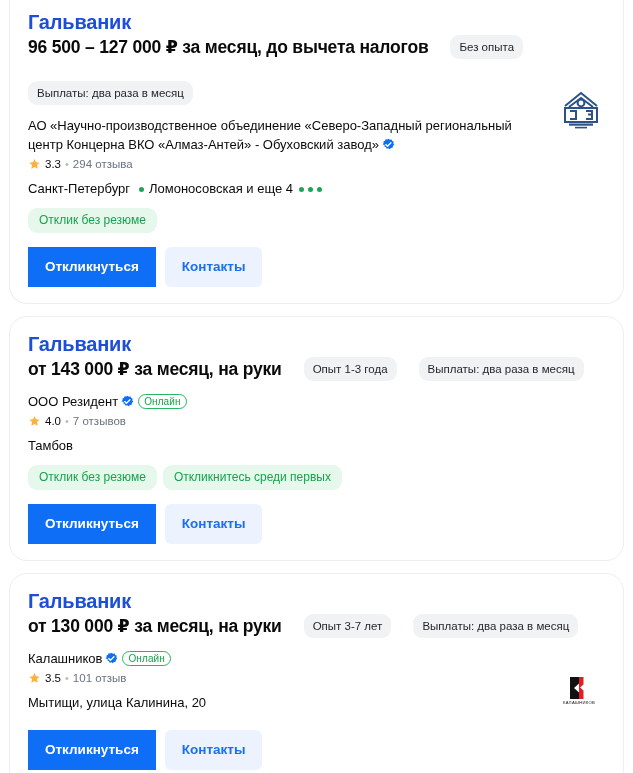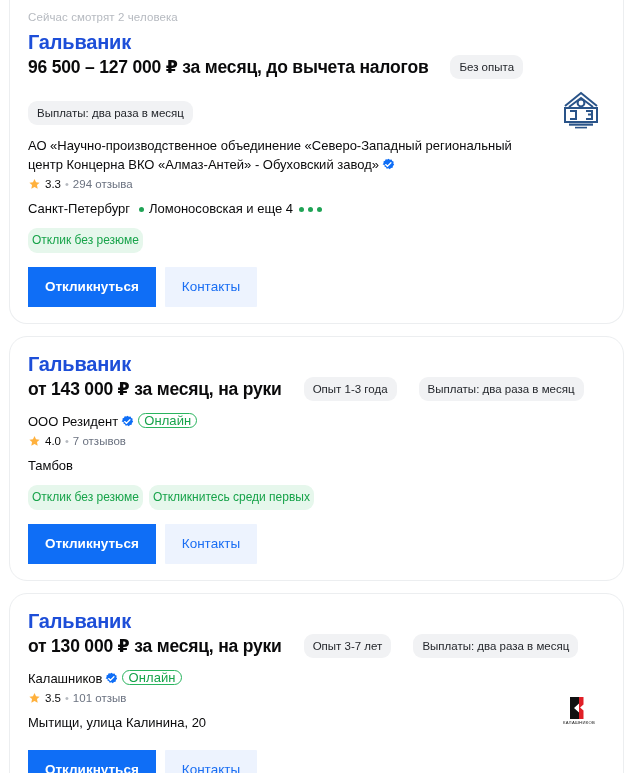--- a/index.html
+++ b/index.html
@@ -95,21 +95,21 @@
     width: 13px;
     height: 13px;
     margin-left: 3px;
   }
   .online-badge {
     display: inline-block;
     vertical-align: 1px;
     border: 1px solid #29b45e;
     color: #16a34a;
     border-radius: 8px;
-    font-size: 13px;
+    font-size: 10px;
     line-height: 9px;
     padding: 2px 5px 2px 5px;
     margin-left: 4px;
     letter-spacing: 0.1px;
     white-space: nowrap;
   }
   .rating-row {
     display: flex;
     align-items: center;
     gap: 4px;
@@ -149,21 +149,21 @@
     gap: 6px;
     flex-wrap: wrap;
     margin-bottom: 14px;
   }
   .green-tag {
     background: #e6f7ec;
     color: #17a34a;
     font-size: 12px;
     line-height: 15px;
     border-radius: 9px;
-    padding: 5px 4px;
+    padding: 5px 11px;
     white-space: nowrap;
   }
   .actions {
     display: flex;
     gap: 9px;
     align-items: center;
   }
   .btn-primary {
     background: #0f6ef6;
     color: #ffffff;
@@ -173,24 +173,24 @@
     border: none;
     border-radius: 0;
     padding: 11px 17px;
     cursor: pointer;
     font-family: inherit;
   }
   .btn-secondary {
     background: #edf3fe;
     color: #1a6ef3;
     font-size: 13.5px;
-    font-weight: 400;
+    font-weight: 700;
     line-height: 18px;
     border: none;
-    border-radius: 1px;
+    border-radius: 6px;
     padding: 11px 17px;
     cursor: pointer;
     font-family: inherit;
   }
   .logo-wrap {
     position: absolute;
     right: 18px;
     top: 86px;
     width: 48px;
     height: 48px;
@@ -202,21 +202,20 @@
   .logo-kal { width: 44px; height: 30px; }
   .card-clip { overflow: hidden; }
 </style>
 </head>
 <body>
 
 <div class="page">
   <div class="vacancy-list">
 
     <div class="card first">
-      <div class="viewers">Сейчас смотрят 2 человека</div>
       <a class="title">Гальваник</a>
       <div class="salary-row">
         <span class="salary">96 500 – 127 000 ₽ за месяц, до вычета налогов</span>
         <span class="chip">Без опыта</span>
         <span class="chip">Выплаты: два раза в месяц</span>
       </div>
       <div class="employer-block">
         <span class="employer-name">АО «Научно-производственное объединение «Северо-Западный региональный центр Концерна ВКО «Алмаз-Антей» - Обуховский завод»</span><span class="verified-badge"><svg viewBox="0 0 16 16" width="13" height="13">
               <path d="M8 0.8l1.7 1.2 2.05-.2.85 1.9 1.85.9-.5 2 1.0 1.8-1.5 1.45-.35 2.05-2.05.35-1.45 1.5-1.8-1.0-2 .5-.9-1.85-1.9-.85.2-2.05L0.8 8l1.2-1.7-.2-2.05 1.9-.85.85-1.9 2.05.2z" fill="#0f6ef6"></path>
               <path d="M4.6 8.1l2.1 2.1 4.3-4.3" stroke="#ffffff" stroke-width="1.6" fill="none" stroke-linecap="round" stroke-linejoin="round"></path>

